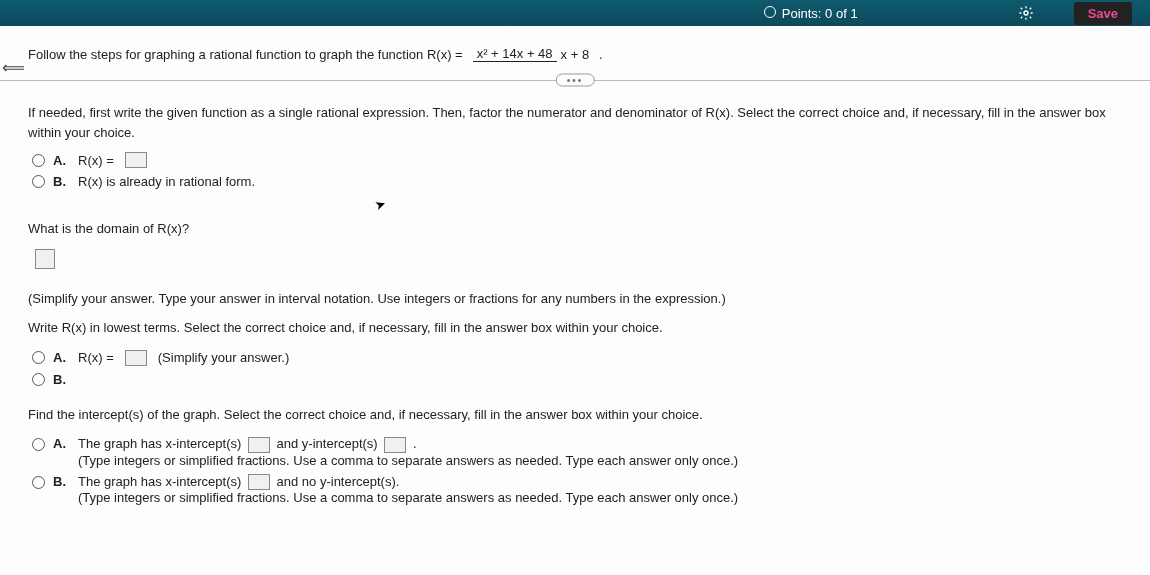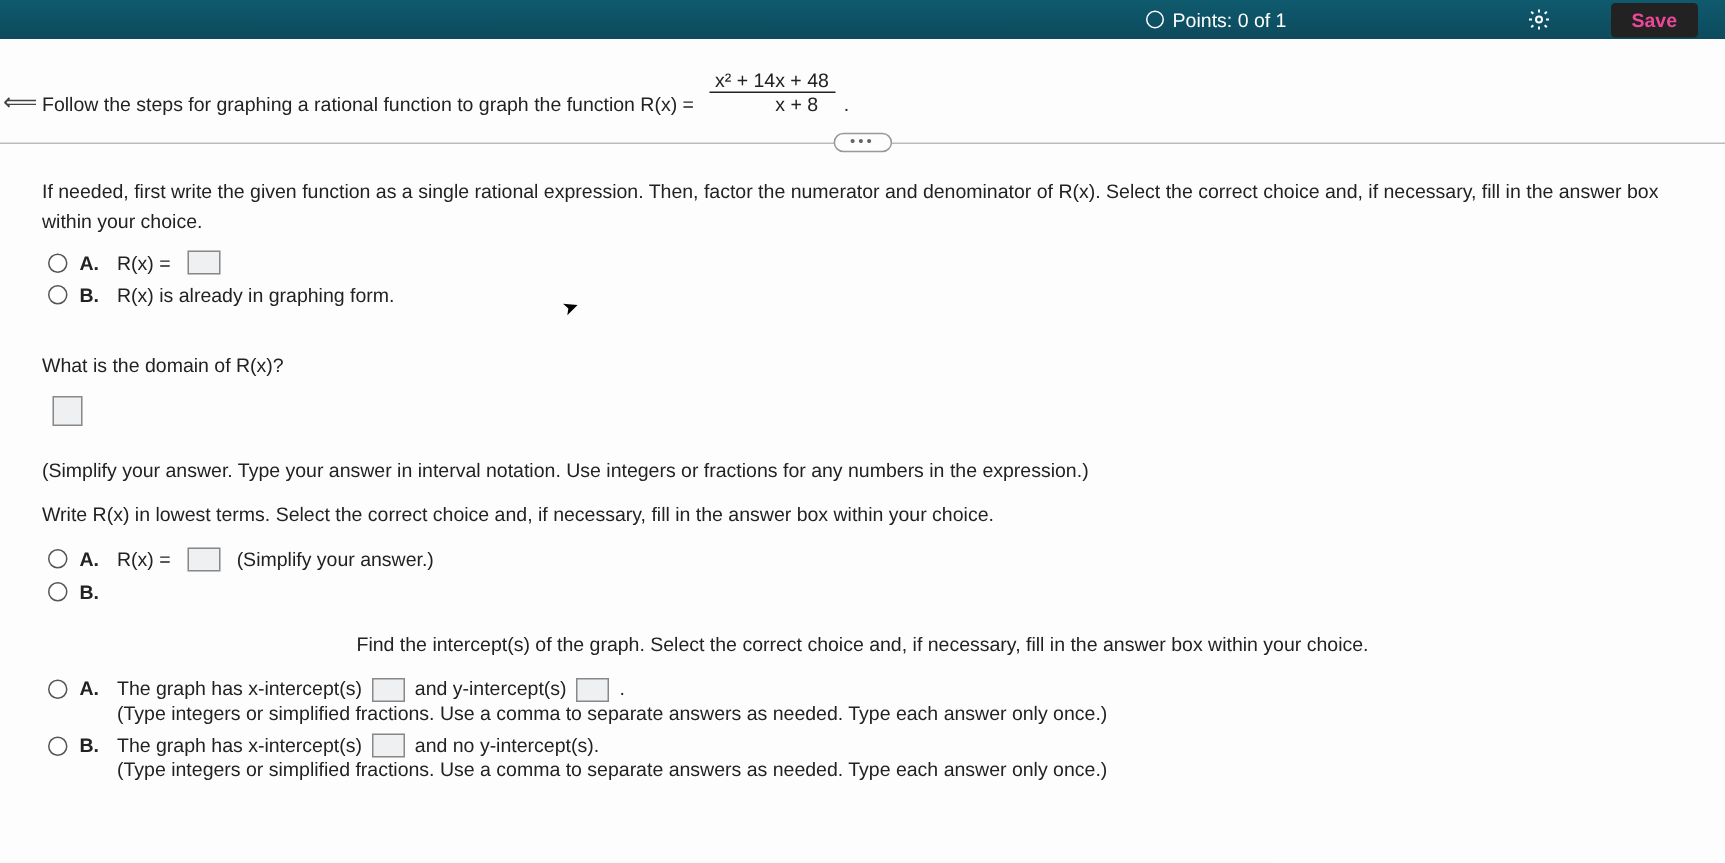--- a/index.html
+++ b/index.html
@@ -16,21 +16,21 @@
     background: linear-gradient(#0f5a6e, #0d4a5c);
     color: #fff;
     height: 26px;
     display: flex;
     align-items: center;
     justify-content: flex-end;
     padding: 0 18px;
     gap: 40px;
     font-size: 13px;
   }
-  .points { display: flex; align-items: center; gap: 6px; margin-right: 120px;}
+  .points { display: flex; align-items: flex-start; gap: 6px; margin-right: 120px;}
   .points-circle {
     width: 12px; height: 12px; border: 1.5px solid #fff; border-radius: 50%;
   }
   .gear { width: 16px; height: 16px; }
   .save-btn {
     background: #222; color: #ec4899; border: none; padding: 4px 14px;
     border-radius: 3px; font-size: 13px; font-weight: bold; cursor: pointer;
   }
   .content {
     background: #fdfdfd;
@@ -38,25 +38,25 @@
     height: 549px;
     position: relative;
   }
   .nav-icon {
     position: absolute; left: 2px; top: 32px; font-size: 16px; color: #444;
   }
   .prompt-row {
     display: flex; align-items: flex-end; gap: 6px; padding: 8px 0 18px 0;
   }
   .frac {
-    display: inline-flex; flex-direction: column; align-items: center;
+    display: inline-flex; flex-direction: row; align-items: center;
     vertical-align: middle; margin-left: 4px; font-size: 13px;
   }
   .frac .num { border-bottom: 1px solid #222; padding: 0 4px; }
-  .frac .den { padding: 0 4px; margin-left: 33px; }
+  .frac .den { padding: 0 4px; }
   hr.sep {
     border: none; border-top: 1px solid #bbb; margin: 0 -28px 0 -28px;
     position: relative;
   }
   .dots-pill {
     position: absolute; left: 50%; transform: translate(-50%, -50%);
     background: #fdfdfd; border: 1px solid #999; border-radius: 10px;
     padding: 0px 10px; font-size: 10px; letter-spacing: 2px; color: #666;
     top: 0;
   }
@@ -121,21 +121,21 @@
 
   <div class="choice-row">
     <span class="radio"></span>
     <span class="choice-label">A.</span>
     <span>R(x) =</span>
     <span class="answer-box"></span>
   </div>
   <div class="choice-row">
     <span class="radio"></span>
     <span class="choice-label">B.</span>
-    <span>R(x) is already in graphing form.</span>
+    <span>R(x) is already in rational form.</span>
   </div>
 
   <p class="para" style="margin-top:30px;">What is the domain of R(x)?</p>
   <div class="domain-box-row">
     <span class="answer-box big"></span>
   </div>
   <p class="para" style="margin-top:20px;">(Simplify your answer. Type your answer in interval notation. Use integers or fractions for any numbers in the expression.)</p>
 
   <p class="para">Write R(x) in lowest terms. Select the correct choice and, if necessary, fill in the answer box within your choice.</p>
 
@@ -144,21 +144,21 @@
     <span class="choice-label">A.</span>
     <span>R(x) =</span>
     <span class="answer-box"></span>
     <span>(Simplify your answer.)</span>
   </div>
   <div class="choice-row">
     <span class="radio"></span>
     <span class="choice-label">B.</span>
   </div>
 
-  <p class="para" style="margin-top:18px;text-align:center;">Find the intercept(s) of the graph. Select the correct choice and, if necessary, fill in the answer box within your choice.</p>
+  <p class="para" style="margin-top:18px;">Find the intercept(s) of the graph. Select the correct choice and, if necessary, fill in the answer box within your choice.</p>
 
   <div class="choice-row" style="margin-top:12px; align-items:flex-start;">
     <span class="radio" style="margin-top:2px;"></span>
     <span class="choice-label">A.</span>
     <div>
       <span>The graph has x-intercept(s)</span>
       <span class="answer-box"></span>
       <span>and y-intercept(s)</span>
       <span class="answer-box"></span>
       <span>.</span>

